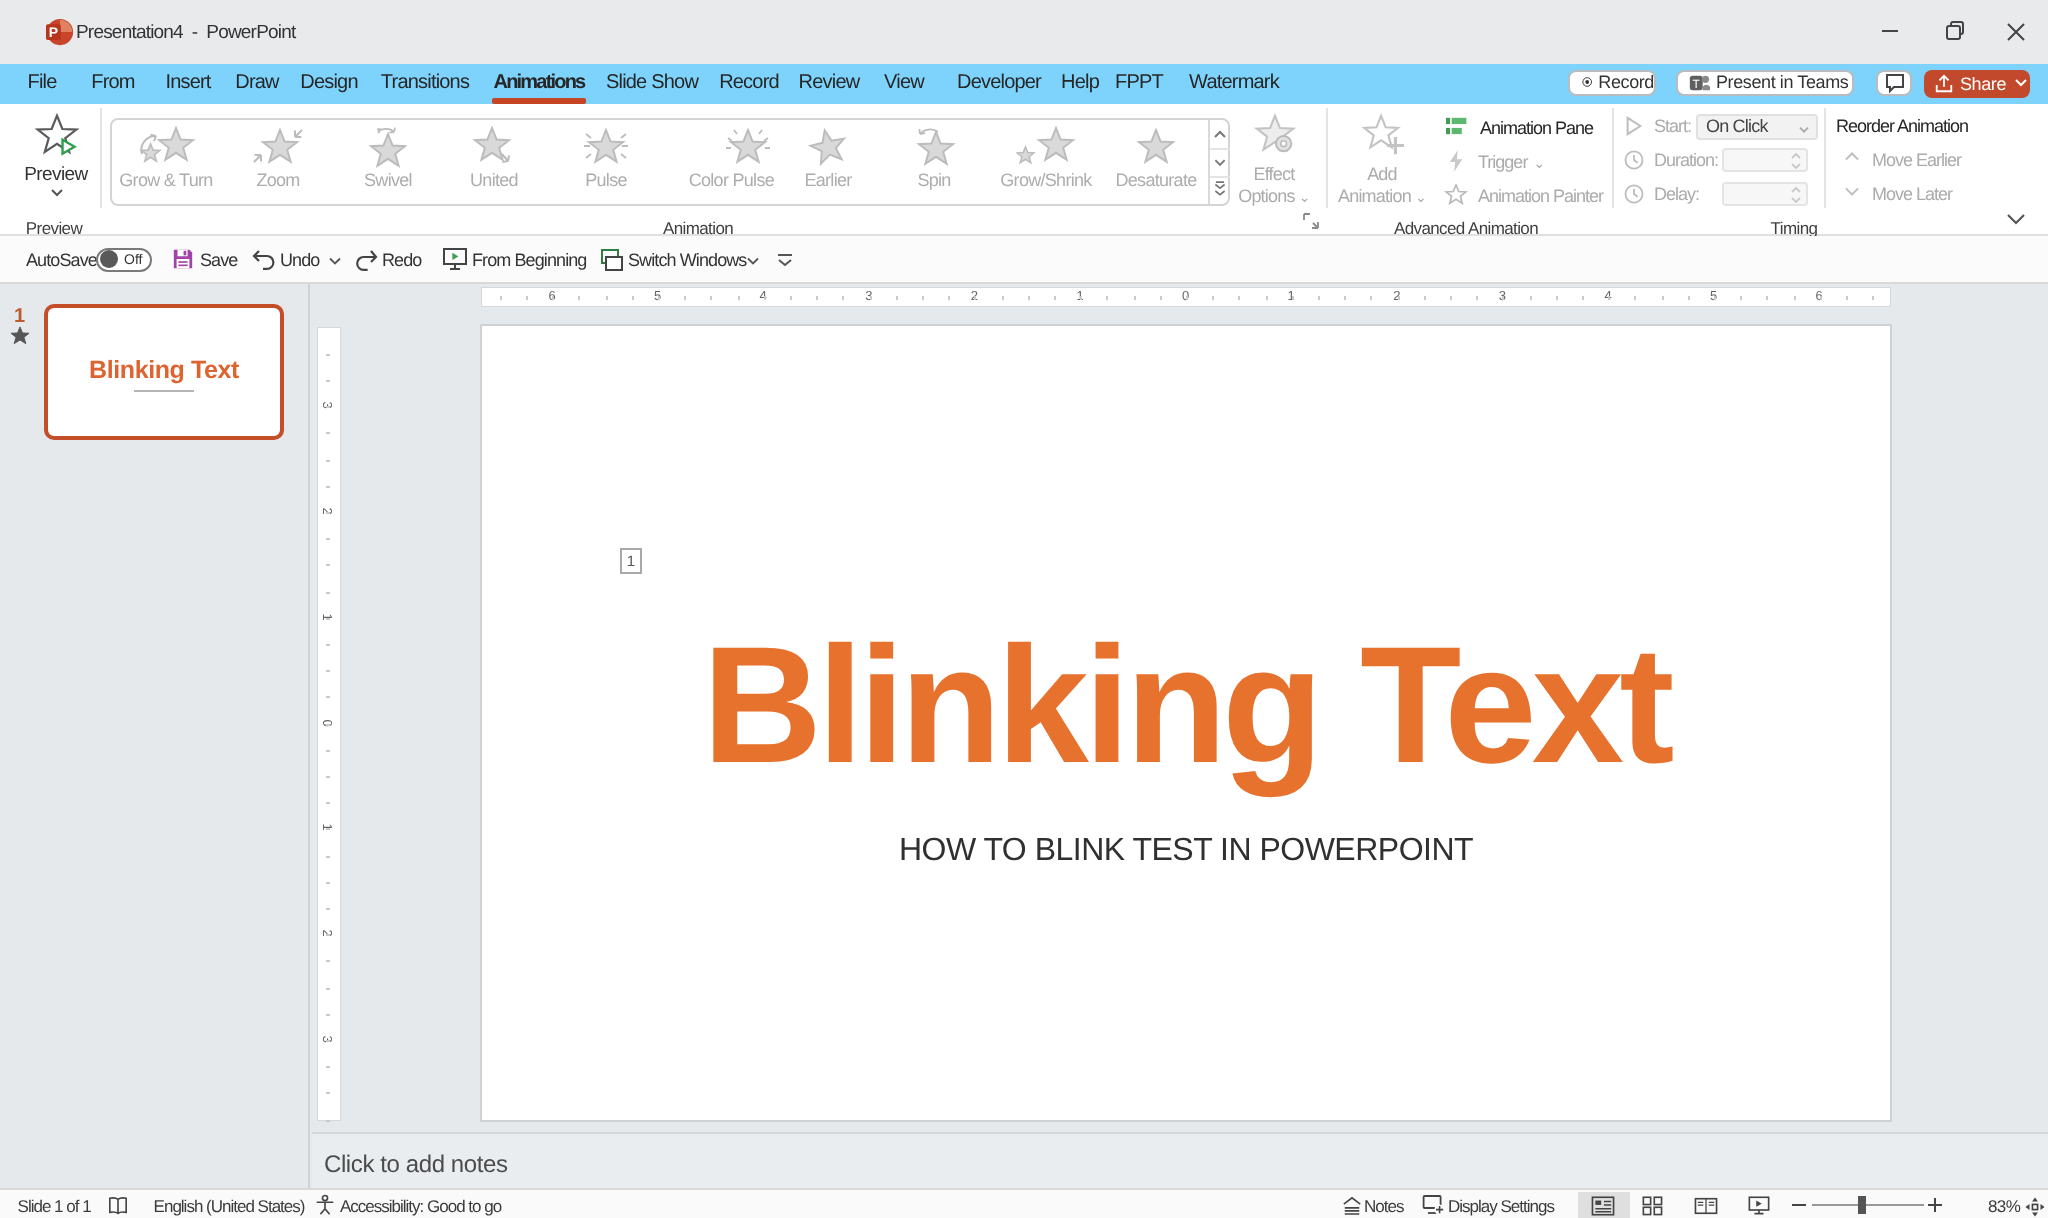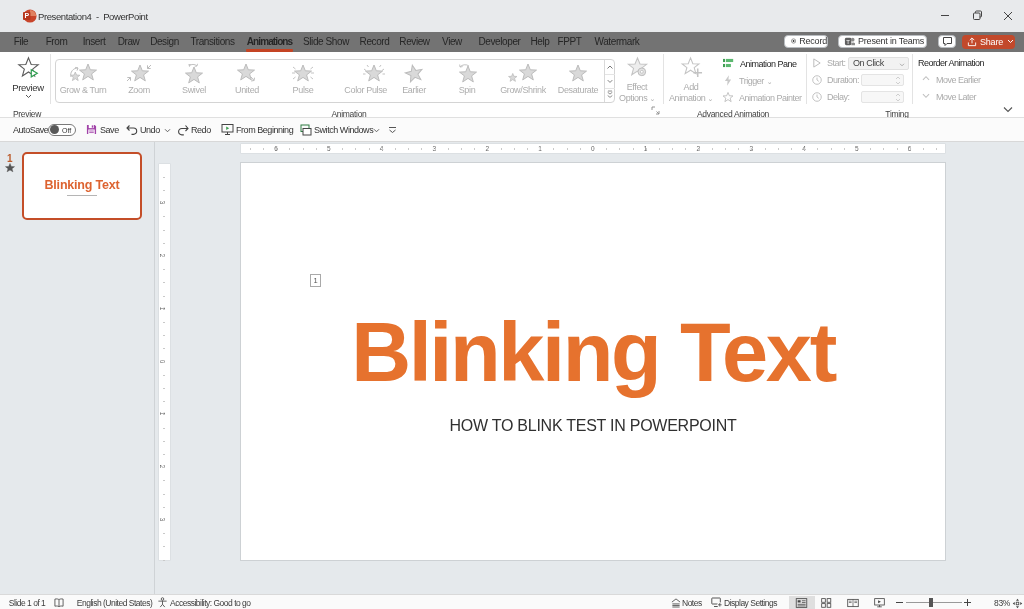--- a/index.html
+++ b/index.html
@@ -10,21 +10,21 @@
   
   #titlebar { position:absolute; left:0; top:0; width:1024px; height:32px; background:#e8eaec; }
   #ppticon { position:absolute; left:23px; top:9px; width:14px; height:14px; }
   #apptitle { position:absolute; left:38px; top:11px; font-size:9.5px; color:#333; letter-spacing:-0.4px; }
   #searchbox { position:absolute; left:380px; top:6px; width:277px; height:19px; background:#fff; border:1px solid #c9cdd1; border-radius:4px; }
   #searchbox .mag { position:absolute; left:14px; top:3px; }
   #searchbox .stext { position:absolute; left:31px; top:3.5px; font-size:10px; color:#555; }
   .winctl { position:absolute; top:0; height:32px; width:30px; color:#444; }
 
   
-  #menubar { position:absolute; left:0; top:32px; width:1024px; height:20px; background:#737373; }
+  #menubar { position:absolute; left:0; top:32px; width:1024px; height:20px; background:#7dd3fc; }
   .tab { position:absolute; top:4px; font-size:10px; color:#262626; white-space:nowrap; letter-spacing:-0.4px; transform:translateX(-50%); }
   #tab-anim { font-weight:bold; letter-spacing:-0.9px; }
   #anim-underline { position:absolute; left:246px; top:17px; width:47px; height:2.5px; background:#c44424; border-radius:1px; }
   .mbtn { position:absolute; top:2.5px; height:13.5px; background:#fff; border:1px solid #b8bcc0; border-radius:4px; font-size:9px; color:#333; display:flex; align-items:center; white-space:nowrap; letter-spacing:-0.2px; }
 
   
   #ribbon { position:absolute; left:0; top:52px; width:1024px; height:66px; background:#fff; border-bottom:1px solid #e0e0e0; }
   .grplabel { position:absolute; top:57px; font-size:8.5px; color:#3f3f3f; white-space:nowrap; letter-spacing:-0.3px; transform:translateX(-50%); }
   .gsep { position:absolute; top:2px; width:1px; height:50px; background:#e3e3e3; }
   .rrow { position:absolute; white-space:nowrap; font-size:9px; letter-spacing:-0.5px; }
@@ -493,20 +493,23 @@
       <div style="position:absolute; left:4px; top:355.89999999999986px; width:2px; height:1px; background:#c9c9c9"></div>
       <div style="position:absolute; left:4px; top:369.09999999999985px; width:2px; height:1px; background:#c9c9c9"></div>
       <div style="position:absolute; left:4px; top:382.29999999999984px; width:2px; height:1px; background:#c9c9c9"></div>
       <div style="position:absolute; left:4px; top:395.49999999999983px; width:2px; height:1px; background:#c9c9c9"></div>
     </div>
   <div id="canvas">
     <div id="badge1">1</div>
     <div id="slidetitle">Blinking Text</div>
     <div id="slidesub">HOW TO BLINK TEST IN POWERPOINT</div>
   </div>
+  <div id="notes">
+      <div class="ntext">Click to add notes</div>
+    </div>
 </div>
 
 <div id="statusbar">
   <div class="stext" style="left:8.8px">Slide 1 of 1</div>
   <svg class="abs" style="left:54px; top:2.5px" width="10" height="10" viewBox="0 0 11 11">
       <path d="M5.5 1.8 C4.5 1 3 0.8 1 1.2 V9 c2-.4 3.5-.2 4.5.6 1-.8 2.5-1 4.5-.6 V1.2 C8 0.8 6.5 1 5.5 1.8 z M5.5 1.8 V9.6" fill="none" stroke="#444" stroke-width="0.9"></path>
     </svg>
   <div class="stext" style="left:76.8px">English (United States)</div>
   <svg class="abs" style="left:157px; top:2px" width="11" height="11" viewBox="0 0 12 12">
       <circle cx="6" cy="2.2" r="1.4" fill="none" stroke="#444" stroke-width="0.9"></circle>

